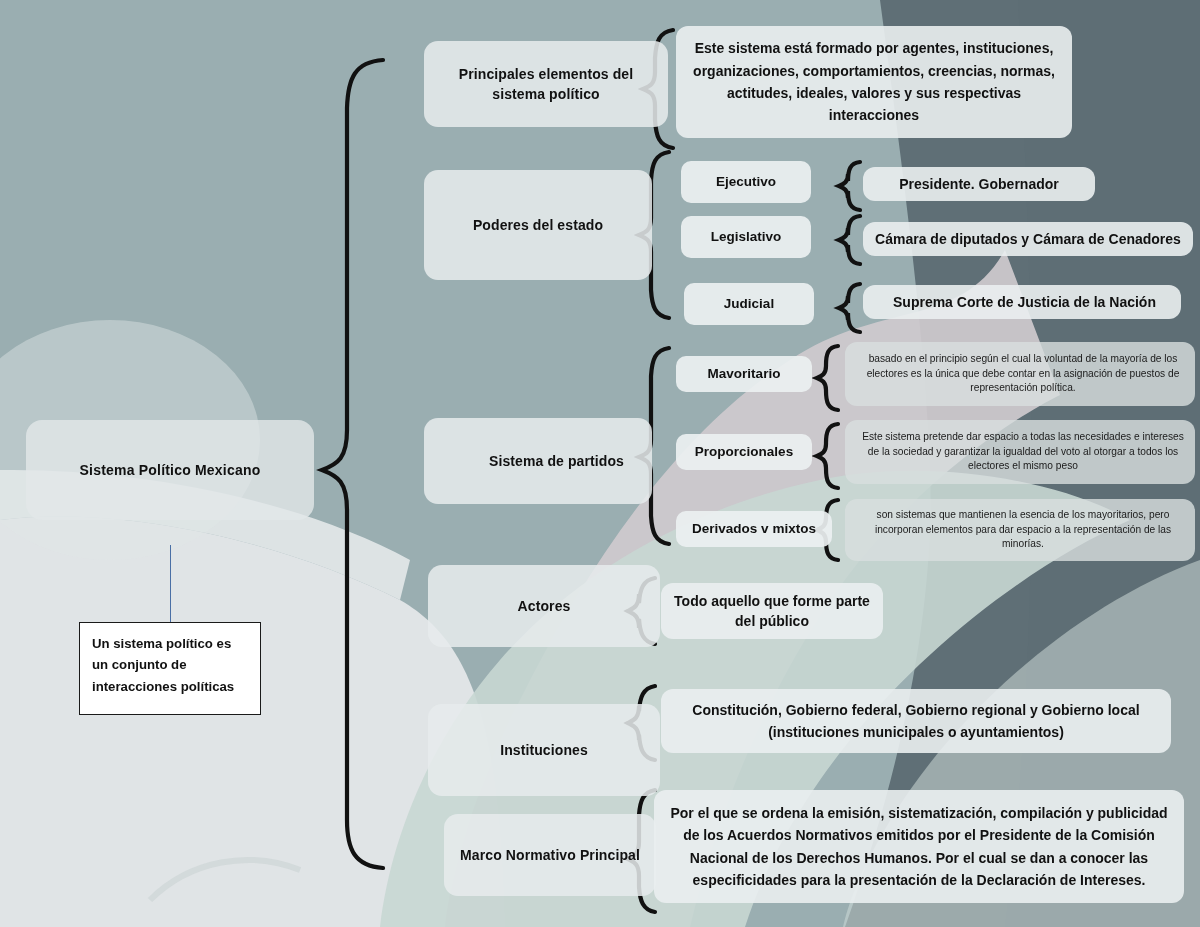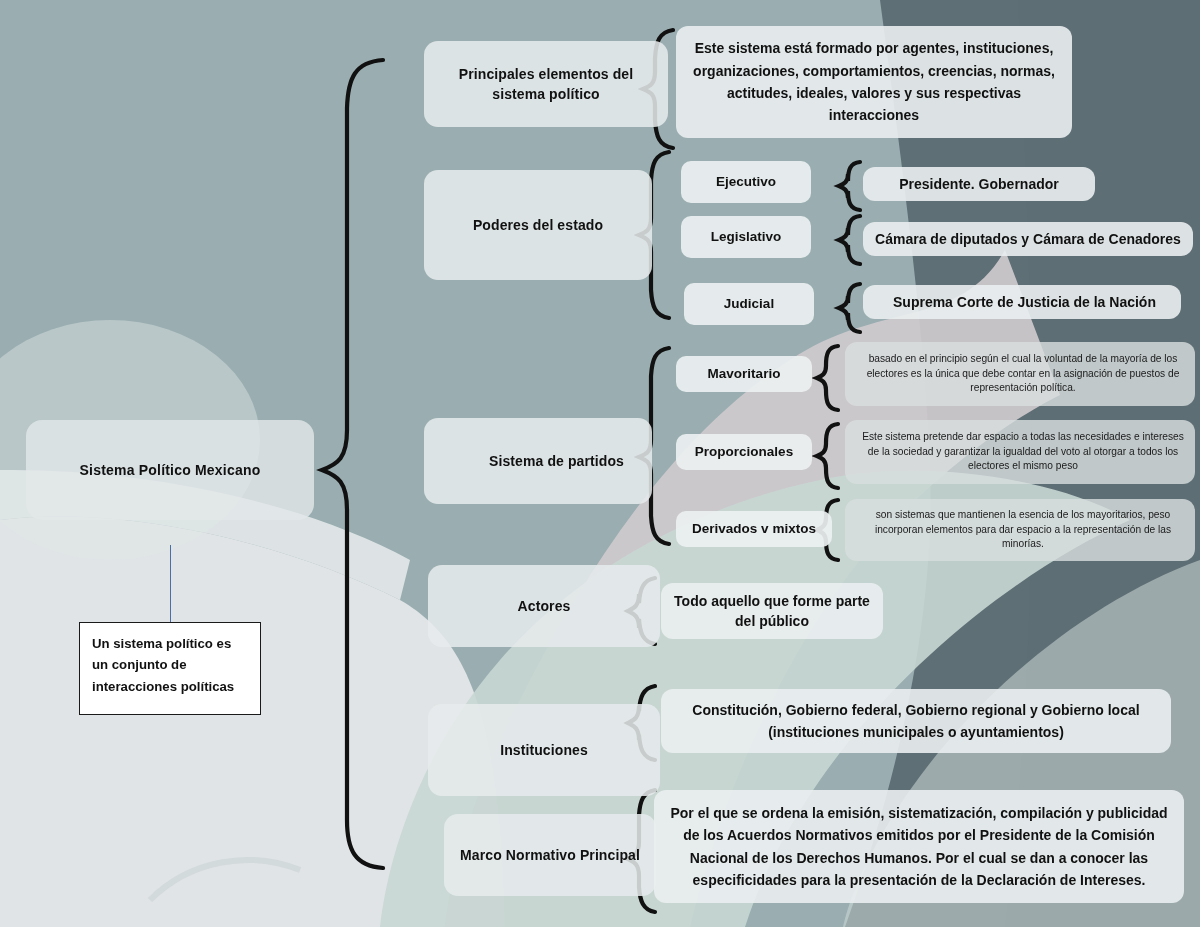--- a/index.html
+++ b/index.html
@@ -279,21 +279,21 @@
     <span>Proporcionales</span>
   </div>
   <div class="node leaf small" style="left:845px;top:420px;width:350px;height:64px;">
     <span>Este sistema pretende dar espacio a todas las necesidades e intereses de la sociedad y garantizar la igualdad del voto al otorgar a todos los electores el mismo peso</span>
   </div>
 
   <div class="node l2" style="left:676px;top:511px;width:156px;height:36px;">
     <span>Derivados v mixtos</span>
   </div>
   <div class="node leaf small" style="left:845px;top:499px;width:350px;height:62px;">
-    <span>son sistemas que mantienen la esencia de los mayoritarios, peso incorporan elementos para dar espacio a la representación de las minorías.</span>
+    <span>son sistemas que mantienen la esencia de los mayoritarios, pero incorporan elementos para dar espacio a la representación de las minorías.</span>
   </div>
 
   <div class="node l1" style="left:388px;top:565px;width:232px;height:82px;">
     <span>Actores</span>
   </div>
   <div class="node leaf" style="left:661px;top:583px;width:222px;height:56px;">
     <span>Todo aquello que forme parte del público</span>
   </div>
 
   <div class="node l1" style="left:388px;top:704px;width:232px;height:92px;">

